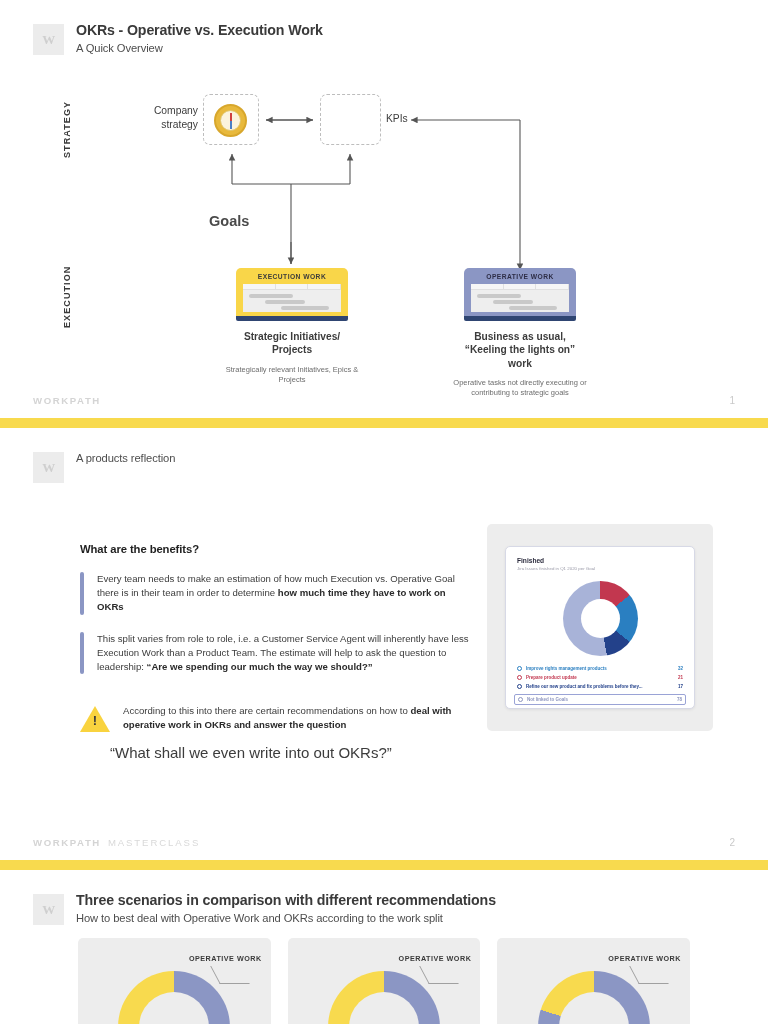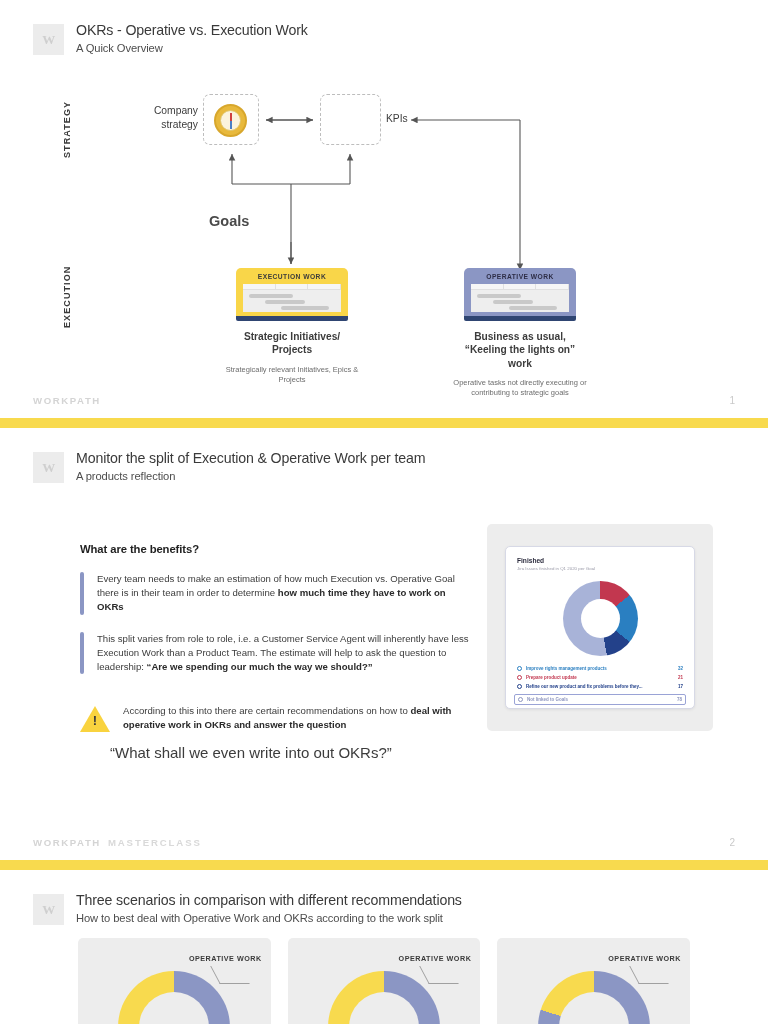--- a/index.html
+++ b/index.html
@@ -23,35 +23,35 @@
   
   .slide-header { display: flex; align-items: flex-start; padding: 22px 0 0 33px; }
   .logo-box {
     width: 31px; height: 31px; background: #ececec;
     display: flex; align-items: center; justify-content: center;
     flex: 0 0 auto; margin-top: 2px;
   }
   .logo-w { font-size: 13px; font-weight: 700; color: #cfcfcf; letter-spacing: -0.5px; font-family: "Liberation Serif", serif;}
   .header-text { margin-left: 12px; }
   .slide-title {
-    font-size: 14.2px; font-weight: 400; color: #3a3a3a;
+    font-size: 14.2px; font-weight: 700; color: #3a3a3a;
     letter-spacing: -0.15px; line-height: 1.25;
   }
   .slide-subtitle {
     font-size: 11.2px; font-weight: 400; color: #4d4d4d;
     margin-top: 2px; letter-spacing: -0.1px;
   }
 
   
   .slide-footer {
     position: absolute; left: 0; bottom: 12px; width: 768px;
     padding: 0 33px; display: flex; align-items: center;
   }
   .footer-brand { font-size: 9.6px; font-weight: 700; letter-spacing: 1.6px; color: #d4d4d4; }
-  .footer-sub { font-size: 9.6px; font-weight: 700; letter-spacing: 1.9px; color: #d9d9d9; margin-left: 7px; }
+  .footer-sub { font-size: 9.6px; font-weight: 400; letter-spacing: 1.9px; color: #d9d9d9; margin-left: 7px; }
   .footer-page { margin-left: auto; font-size: 10px; color: #c9c9c9; }
 
   
   .diagram { position: absolute; left: 0; top: 72px; width: 768px; height: 320px; }
   .axis-label {
     position: absolute; font-size: 9px; font-weight: 700; letter-spacing: 1.1px;
     color: #3a3a3a; writing-mode: vertical-rl; transform: rotate(180deg);
     text-align: center;
   }
   .ax-strategy { left: 62px; top: 22px; height: 70px; }
@@ -316,21 +316,20 @@
   </section>
 
   <div class="divider"></div>
 
   <section class="slide slide-2">
     <div class="slide-header">
       <div class="logo-box">
         <span class="logo-w">W</span>
       </div>
       <div class="header-text">
-        <div class="slide-title">Monitor the split of Execution &amp; Operative Work per team</div>
         <div class="slide-subtitle">A products reflection</div>
       </div>
     </div>
 
     <div class="benefits">
       <div class="benefits-h">What are the benefits?</div>
 
       <div class="quote-item">
         <div class="quote-bar"></div>
         <div class="quote-text"><span>Every team needs to make an estimation of how much Execution vs. Operative Goal there is in their team in order to determine </span><b>how much time they have to work on OKRs</b></div>

